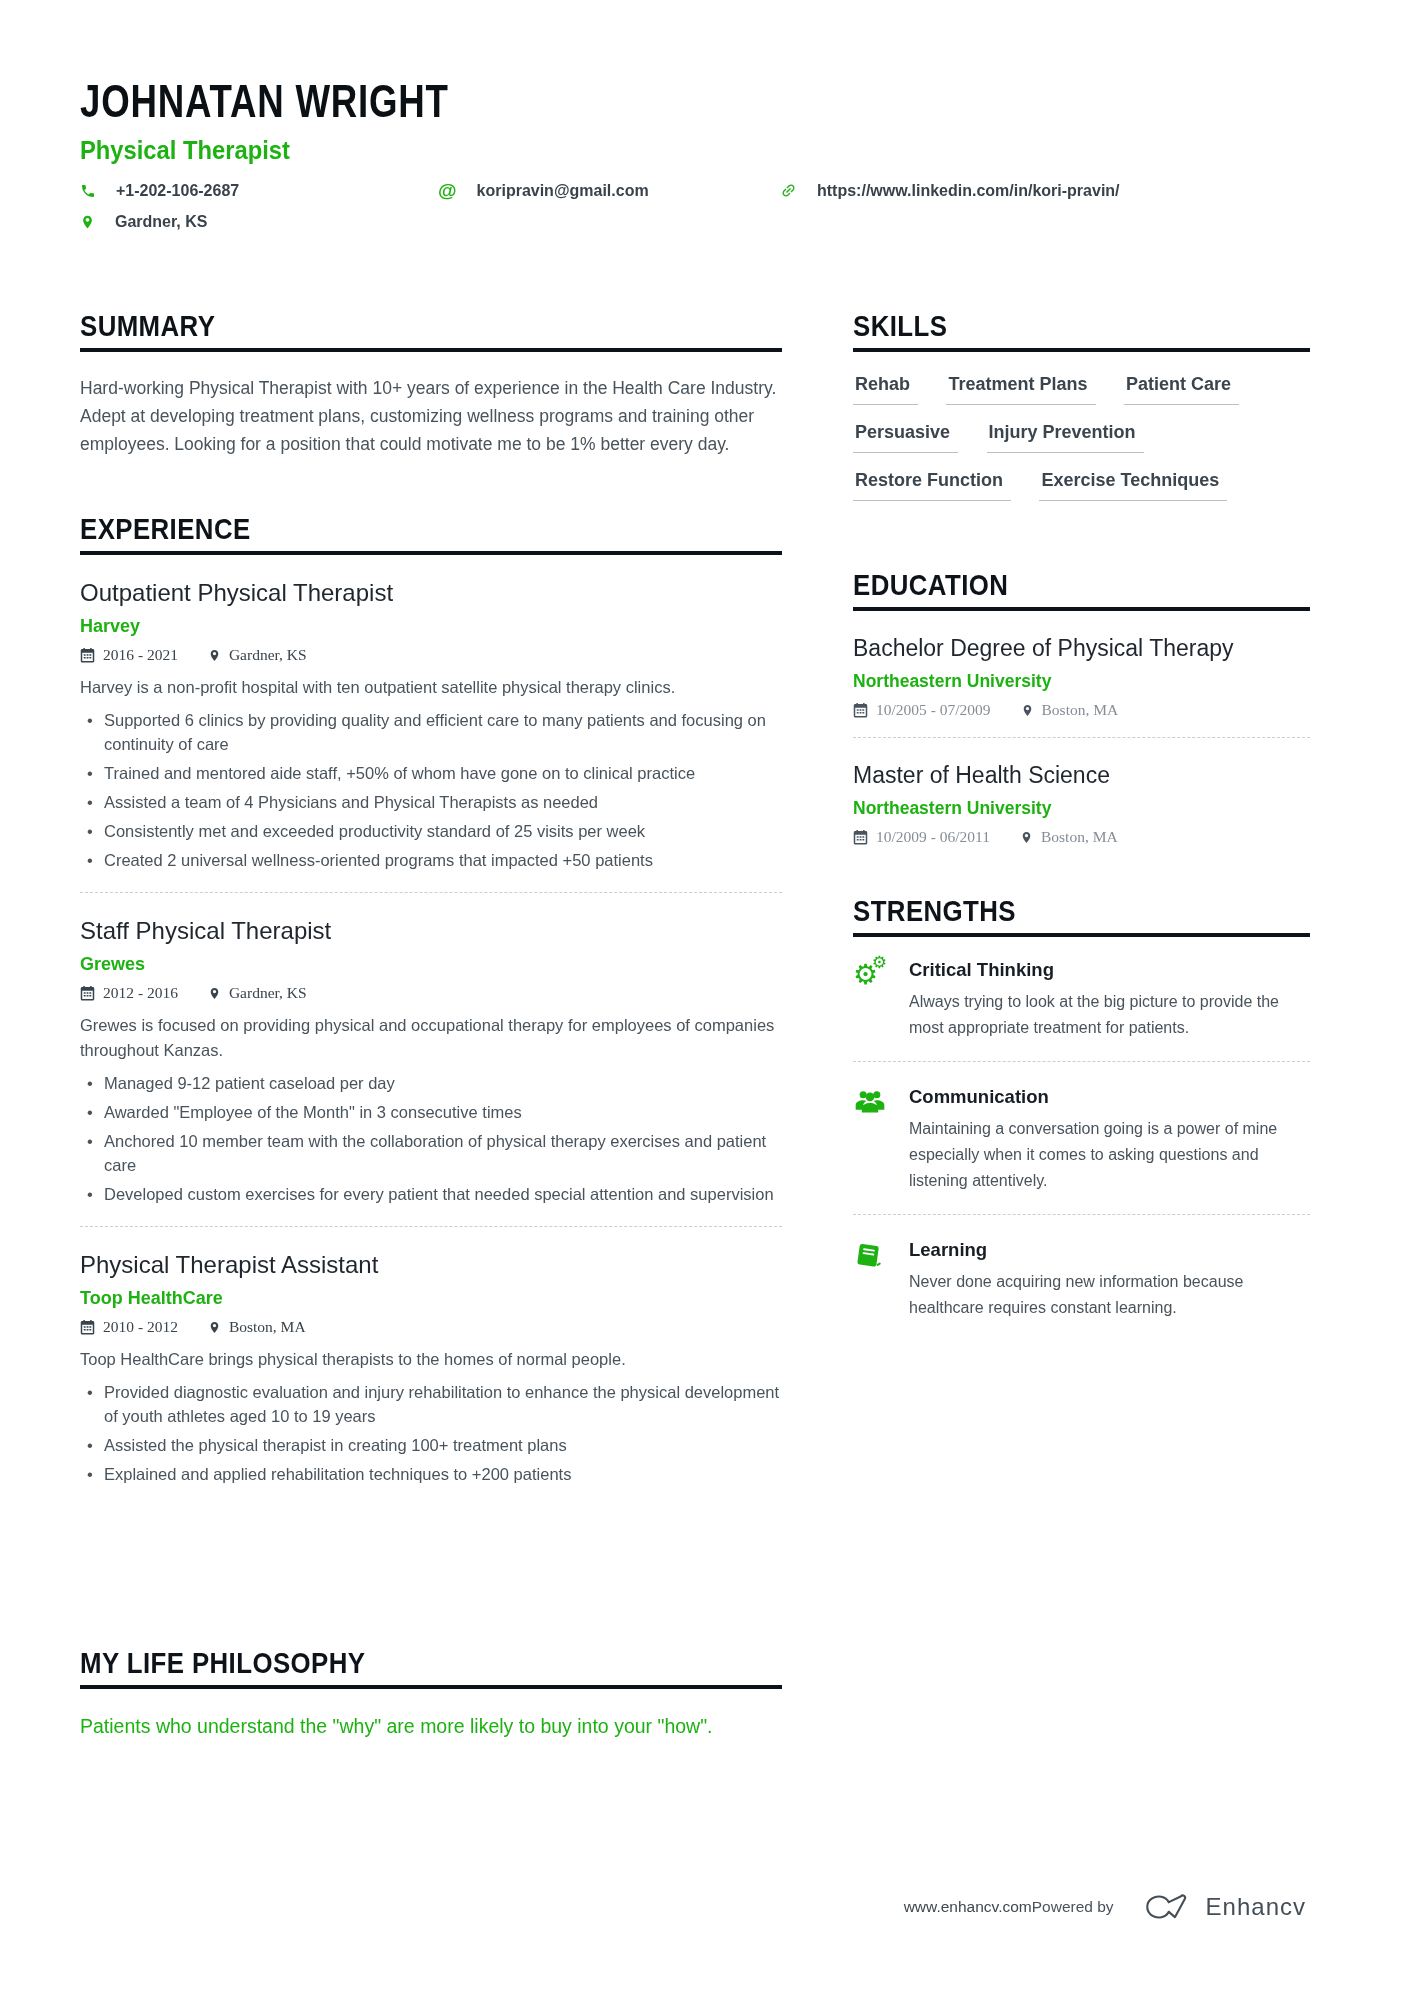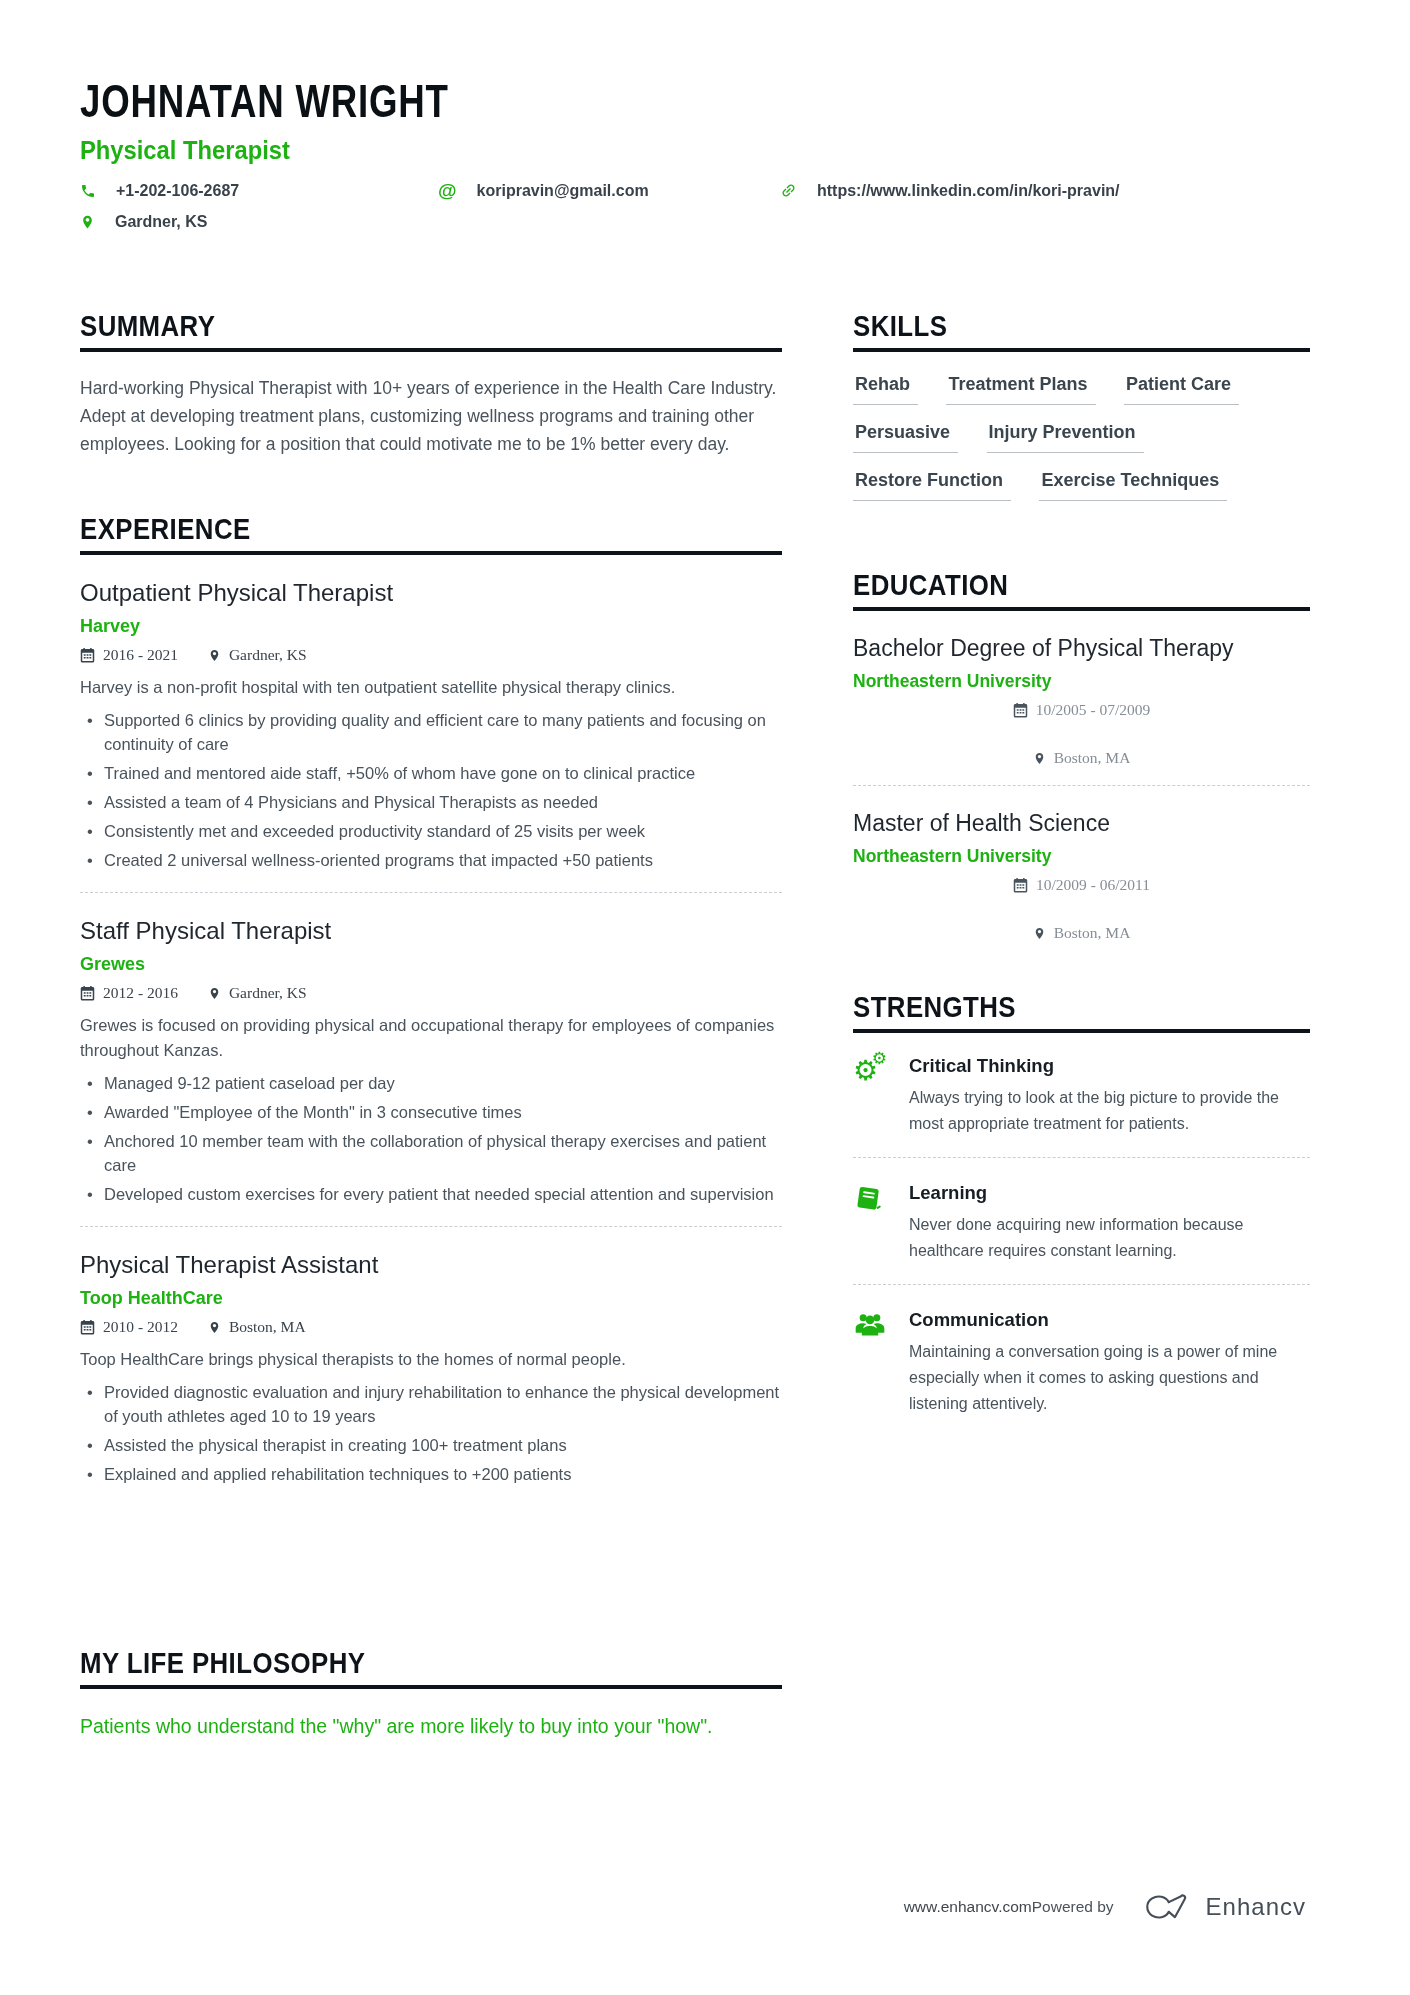--- a/index.html
+++ b/index.html
@@ -71,21 +71,21 @@
   .skill-tag{
     display:inline-block;font-size:18px;font-weight:700;color:#3a454e;
     padding:0 8px 9px 2px;border-bottom:1px solid var(--underline);
     margin:0 24px 17px 0;
   }
   
   .education{margin-bottom:48px;}
   .edu + .edu{border-top:1px dashed var(--line);margin-top:18px;padding-top:22px;}
   .degree{margin:0 0 8px 0;font-size:23px;font-weight:400;color:var(--title);line-height:30px;}
   .school{margin:0 0 9px 0;font-size:17.5px;font-weight:700;color:var(--green);}
-  .edu .meta-row{margin-bottom:0;flex-direction:column;}
+  .edu .meta-row{margin-bottom:0;}
   
   .strength{display:grid;grid-template-columns:56px 1fr;}
   .strength + .strength{border-top:1px dashed var(--line);margin-top:20px;padding-top:24px;}
   .strength-icon{color:var(--green);padding-top:2px;}
   .gears{font-size:28px;color:var(--green);position:relative;line-height:1;display:inline-block;}
   .gear-small{position:absolute;font-size:17px;right:-9px;top:-7px;}
   .strength-title{margin:0 0 8px 0;font-size:18.5px;font-weight:700;color:#161d24;}
   .strength-text{margin:0;font-size:16px;line-height:26px;color:var(--body);}
   
   .footer{
@@ -344,48 +344,48 @@
               <span class="gears">⚙<span class="gear-small">⚙</span></span>
             </div>
             <div>
               <h4 class="strength-title">Critical Thinking</h4>
               <p class="strength-text">Always trying to look at the big picture to provide the most appropriate treatment for patients.</p>
             </div>
           </div>
 
           <div class="strength">
             <div class="strength-icon">
-              <svg width="32" height="30" viewBox="0 0 26 26" fill="none">
-                  <g transform="rotate(8 13 13)">
-                    <path d="M6 3.5h12.2c1.2 0 2.2 1 2.2 2.2v13.6c0 1.2-1 2.2-2.2 2.2H6c-1.2 0-2.2-1-2.2-2.2V5.7c0-1.2 1-2.2 2.2-2.2z" fill="currentColor"></path>
-                    <path d="M8 7.8h8.5M8 11.2h8.5" stroke="#ffffff" stroke-width="1.7" stroke-linecap="round"></path>
-                    <path d="M21.5 19.5l1.6-1.2" stroke="currentColor" stroke-width="1.8" stroke-linecap="round"></path>
-                  </g>
-                </svg>
-            </div>
-            <div>
-              <h4 class="strength-title">Learning</h4>
-              <p class="strength-text">Never done acquiring new information because healthcare requires constant learning.</p>
-            </div>
-          </div>
-
-          <div class="strength">
-            <div class="strength-icon">
               <svg width="34" height="30" viewBox="0 0 24 22" fill="currentColor">
                   <circle cx="7" cy="5" r="2.6"></circle>
                   <circle cx="17" cy="5" r="2.6"></circle>
                   <circle cx="12" cy="6.5" r="3.2"></circle>
                   <path d="M7 9c-2.8 0-5.5 1.4-5.5 3.4V16H7v-3c0-1.4.9-2.6 2.3-3.4C8.6 9.2 7.8 9 7 9z"></path>
                   <path d="M17 9c-.8 0-1.6.2-2.3.6 1.4.8 2.3 2 2.3 3.4v3h5.5v-3.6C22.5 10.4 19.8 9 17 9z"></path>
                   <path d="M12 11c-3 0-6 1.5-6 3.6V18h12v-3.4c0-2.1-3-3.6-6-3.6z"></path>
                 </svg>
             </div>
             <div>
               <h4 class="strength-title">Communication</h4>
               <p class="strength-text">Maintaining a conversation going is a power of mine especially when it comes to asking questions and listening attentively.</p>
+            </div>
+          </div>
+
+          <div class="strength">
+            <div class="strength-icon">
+              <svg width="32" height="30" viewBox="0 0 26 26" fill="none">
+                  <g transform="rotate(8 13 13)">
+                    <path d="M6 3.5h12.2c1.2 0 2.2 1 2.2 2.2v13.6c0 1.2-1 2.2-2.2 2.2H6c-1.2 0-2.2-1-2.2-2.2V5.7c0-1.2 1-2.2 2.2-2.2z" fill="currentColor"></path>
+                    <path d="M8 7.8h8.5M8 11.2h8.5" stroke="#ffffff" stroke-width="1.7" stroke-linecap="round"></path>
+                    <path d="M21.5 19.5l1.6-1.2" stroke="currentColor" stroke-width="1.8" stroke-linecap="round"></path>
+                  </g>
+                </svg>
+            </div>
+            <div>
+              <h4 class="strength-title">Learning</h4>
+              <p class="strength-text">Never done acquiring new information because healthcare requires constant learning.</p>
             </div>
           </div>
         </section>
 
       </div>
     </div>
   </div>
 
   <div class="footer">
     <a class="footer-site" href="#">www.enhancv.com</a>

